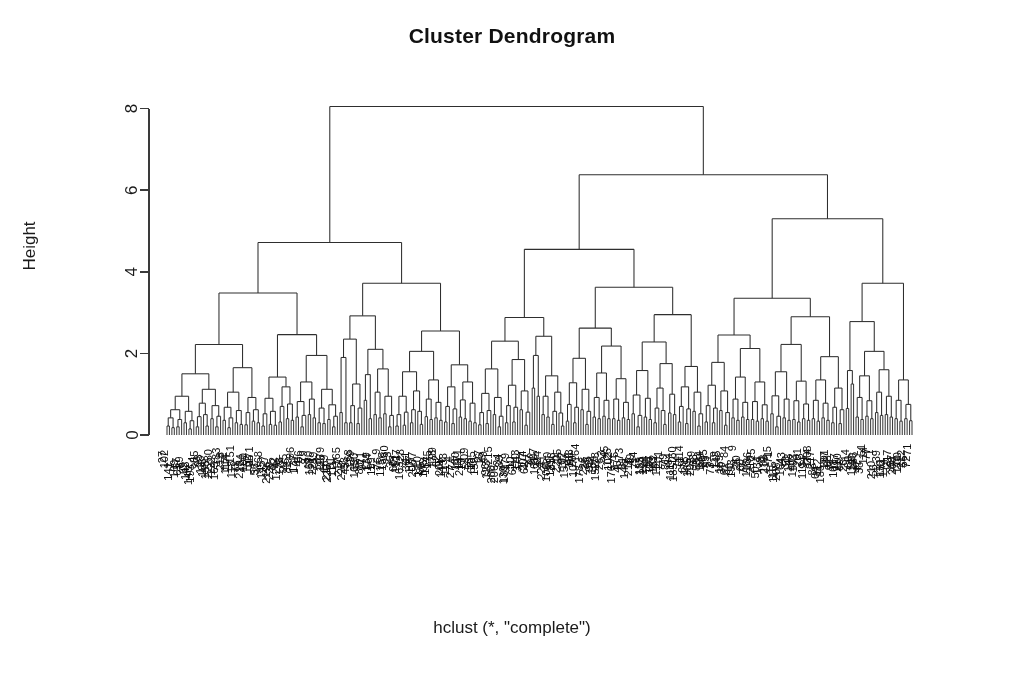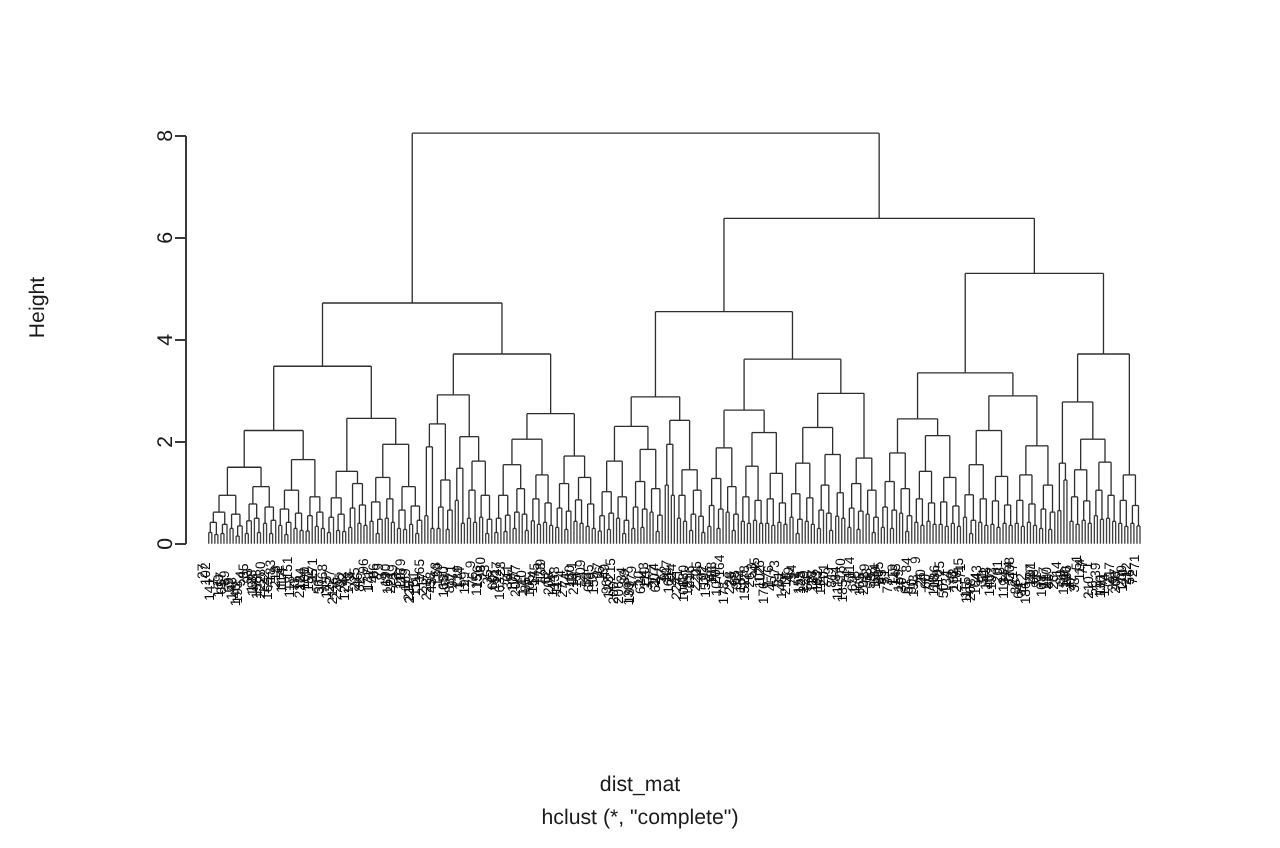--- a/index.html
+++ b/index.html
@@ -67,20 +67,21 @@
   .tick-label { font-family: "Liberation Sans", sans-serif; font-size: 17px; fill: #1a1a1a; }
   .branch { stroke: #2e2e2e; stroke-width: 1.05; fill: none; stroke-linecap: butt; }
   .leaf-stem { stroke: #3d3d3d; stroke-width: 1.05; fill: none; }
   .leaf-label { font-family: "Liberation Sans", sans-serif; font-size: 11px; fill: #0d0d0d; }
 </style>
 </head>
 <body>
 
 <div id="plot-root">
 
+  <div id="plot-title">Cluster Dendrogram</div>
 
   <div id="y-axis-title">Height</div>
 
   <svg id="dendro-canvas" viewBox="0 0 1024 678">
     <g id="axis-group">
         <line x1="149" y1="108.60000000000002" x2="149" y2="435" class="axis-line"></line>
         <line x1="140" y1="435" x2="149" y2="435" class="tick-mark"></line>
         <text x="132" y="435" class="tick-label" text-anchor="middle" dominant-baseline="central" transform="rotate(-90 132 435)">0</text>
         <line x1="140" y1="353.4" x2="149" y2="353.4" class="tick-mark"></line>
         <text x="132" y="353.4" class="tick-label" text-anchor="middle" dominant-baseline="central" transform="rotate(-90 132 353.4)">2</text>
@@ -1317,17 +1318,16 @@
         <text x="901.2741155832899" y="455.04822469830896" class="leaf-label" text-anchor="end" transform="rotate(-90 901.2741155832899 455.04822469830896)">170</text>
         <text x="901.1713853040122" y="452.09704251033116" class="leaf-label" text-anchor="end" transform="rotate(-90 901.1713853040122 452.09704251033116)">200</text>
         <text x="904.7407983665553" y="449.927905091051" class="leaf-label" text-anchor="end" transform="rotate(-90 904.7407983665553 449.927905091051)">212</text>
         <text x="906.8967181229955" y="455.27752423345925" class="leaf-label" text-anchor="end" transform="rotate(-90 906.8967181229955 455.27752423345925)">56</text>
         <text x="909.6219666944456" y="455.621044398109" class="leaf-label" text-anchor="end" transform="rotate(-90 909.6219666944456 455.621044398109)">72</text>
         <text x="910.980189800486" y="443.58490986171404" class="leaf-label" text-anchor="end" transform="rotate(-90 910.980189800486 443.58490986171404)">71</text>
       </g>
   </svg>
 
   <div id="x-axis-caption">
-    <div>dist_mat</div>
     <div>hclust (*, "complete")</div>
   </div>
 
 </div>
 
 </body></html>

